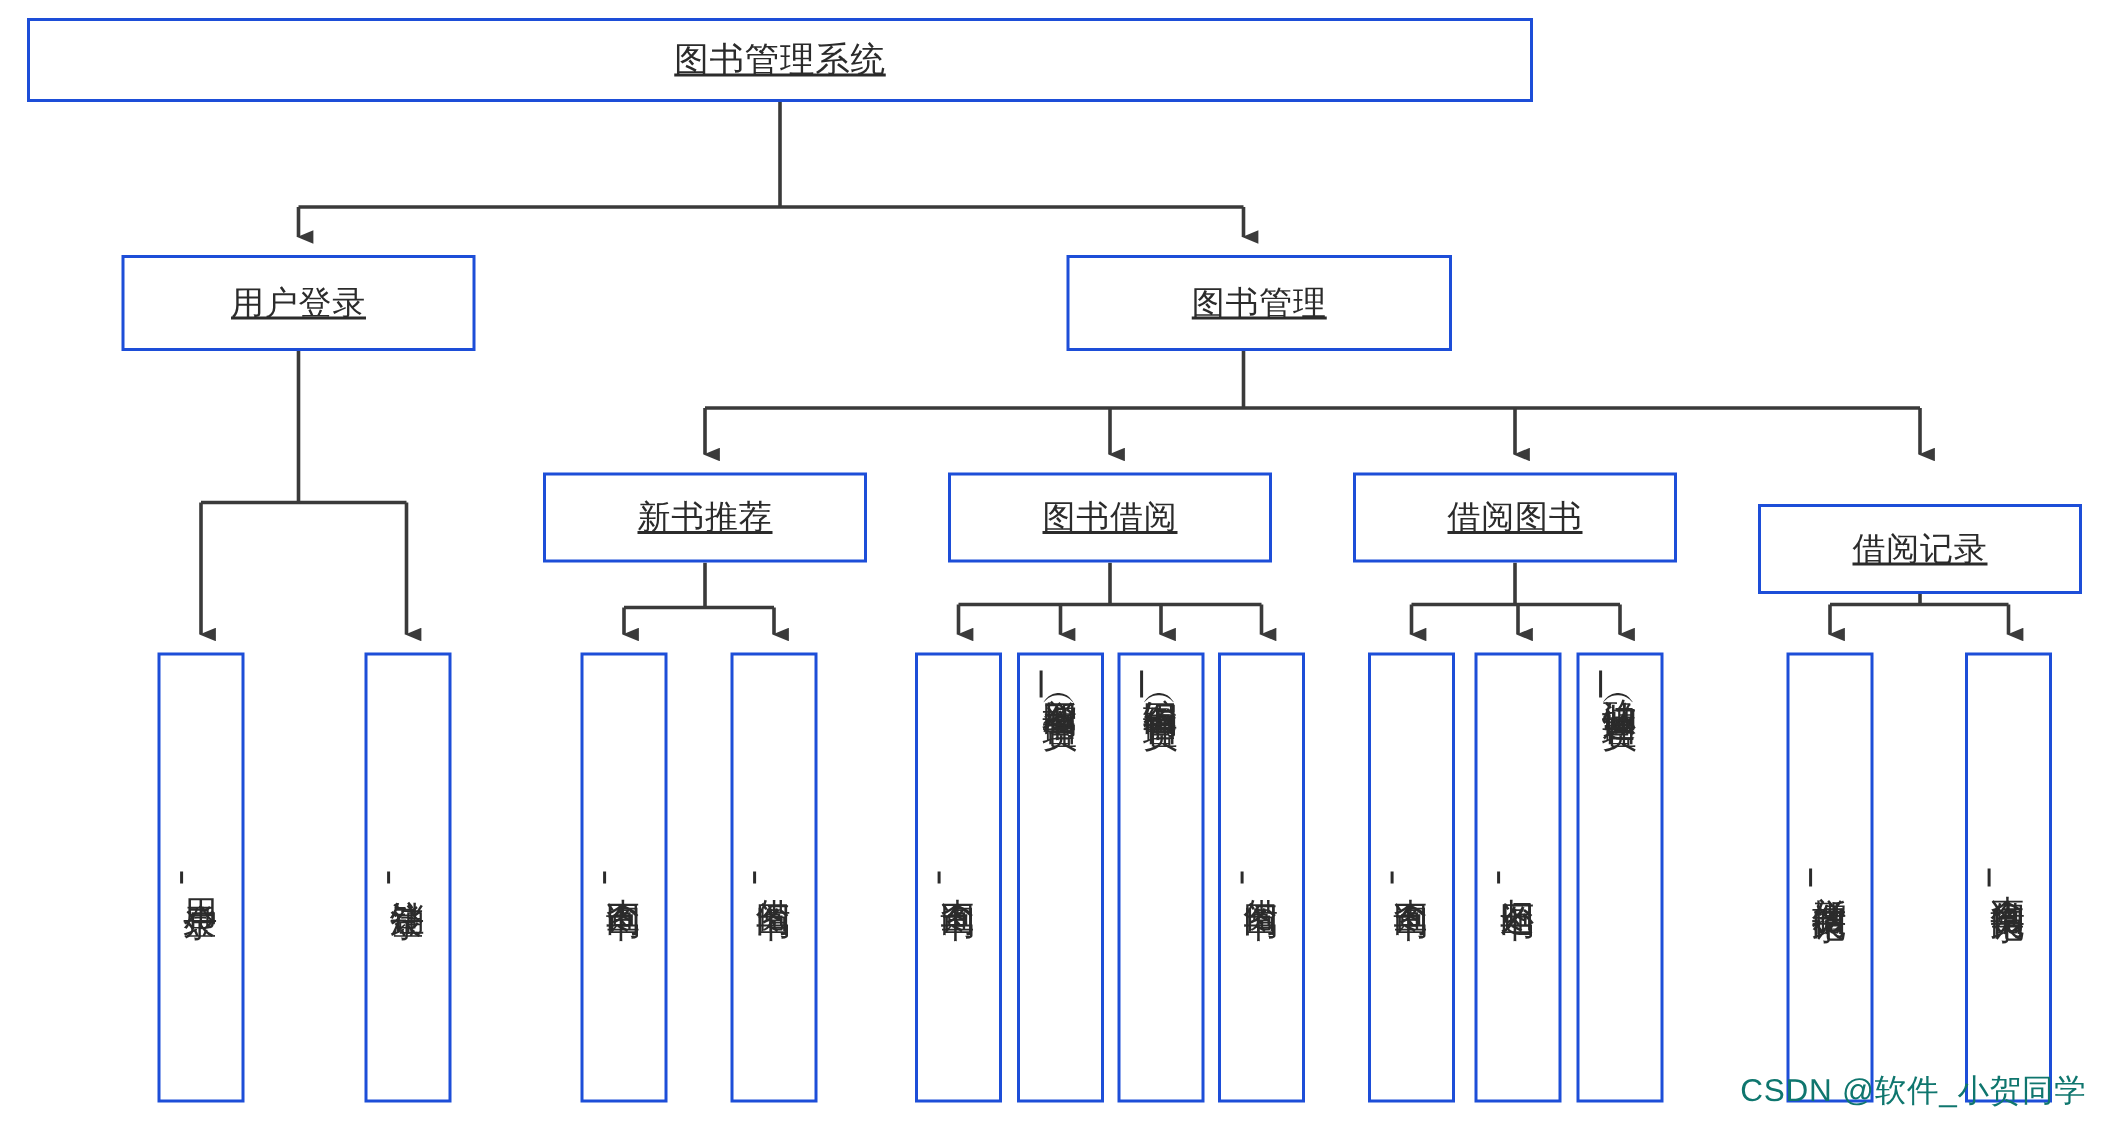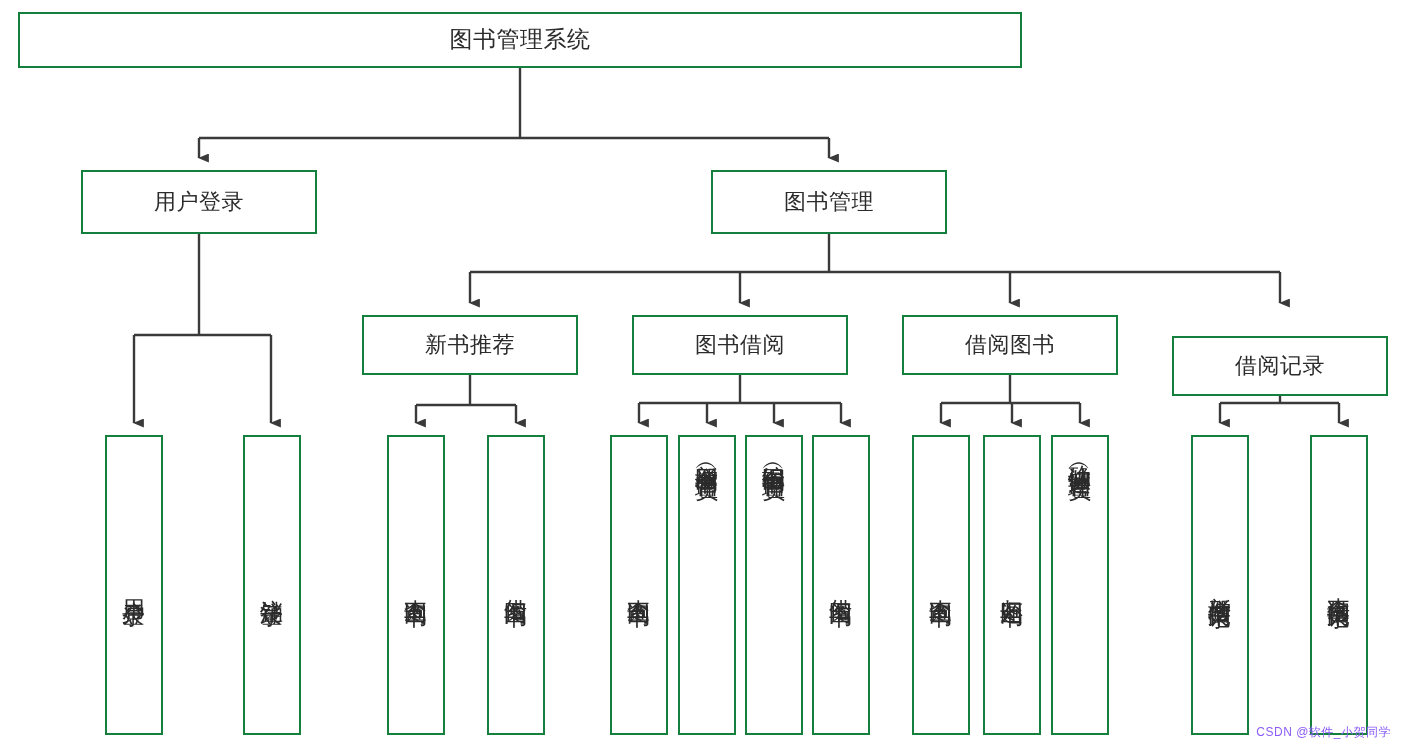--- a/index.html
+++ b/index.html
@@ -22,26 +22,27 @@
     left: 0;
     top: 0;
     width: 1405px;
     height: 747px;
     pointer-events: none;
   }
   .node {
     position: absolute;
     box-sizing: border-box;
     background: #ffffff;
-    border: 2px solid #15803d;
+    border: 2px solid #1d4ed8;
     display: flex;
     align-items: center;
     justify-content: center;
     color: #2b2b2b;
     z-index: 2;
+    text-decoration: underline;
   }
   .node.horiz {
     font-size: 22px;
     letter-spacing: 0.5px;
     line-height: 1.2;
   }
   .node.root {
     font-size: 23px;
   }
   .node.leaf {
@@ -62,22 +63,22 @@
     margin-top: auto;
     margin-bottom: auto;
   }
   .node.leaf.center {
     align-items: center;
   }
   .watermark {
     position: absolute;
     right: 14px;
     bottom: 6px;
-    font-size: 12px;
-    color: #8b5cf6;
+    font-size: 21px;
+    color: #0f766e;
     letter-spacing: 0.5px;
     z-index: 5;
     white-space: nowrap;
   }
 </style>
 </head>
 <body>
 
 <div id="canvas">
 
@@ -132,21 +133,21 @@
     </g>
   </svg>
 
   <div class="node horiz root" style="left: 18px; top: 12px; width: 1004px; height: 56px;">
     <span>图书管理系统</span>
   </div>
 
   <div class="node horiz" style="left: 81px; top: 170px; width: 236px; height: 64px;">
     <span>用户登录</span>
   </div>
-  <div class="node horiz" style="left: 711px; top: 170px; width: 236px; height: 64px;">
+  <div class="node horiz" style="left: 711px; top: 170px; width: 257px; height: 64px;">
     <span>图书管理</span>
   </div>
 
   <div class="node horiz" style="left: 362px; top: 315px; width: 216px; height: 60px;">
     <span>新书推荐</span>
   </div>
   <div class="node horiz" style="left: 632px; top: 315px; width: 216px; height: 60px;">
     <span>图书借阅</span>
   </div>
   <div class="node horiz" style="left: 902px; top: 315px; width: 216px; height: 60px;">

